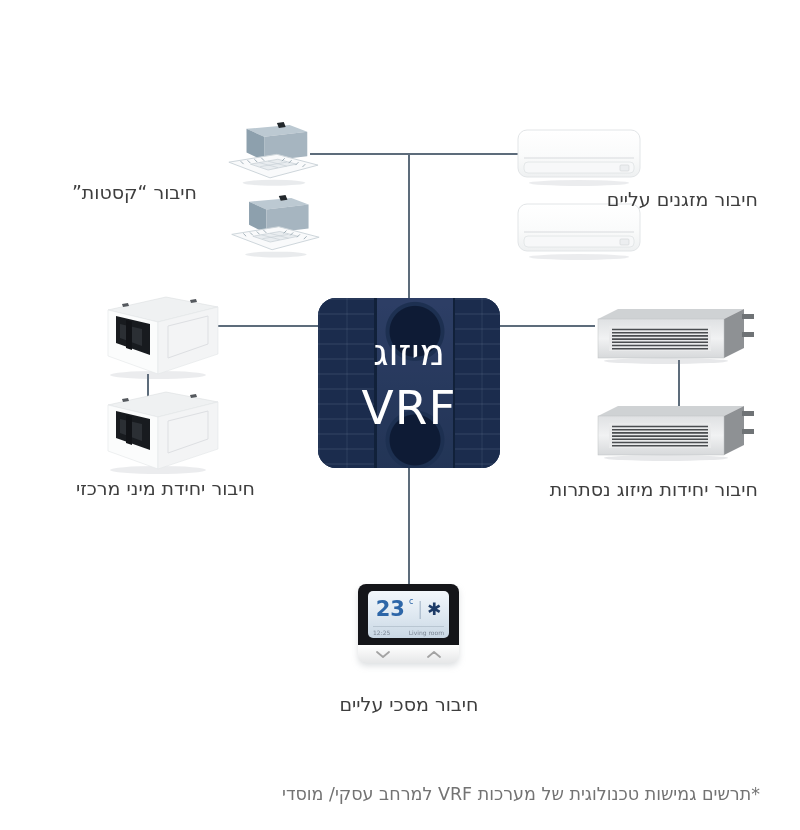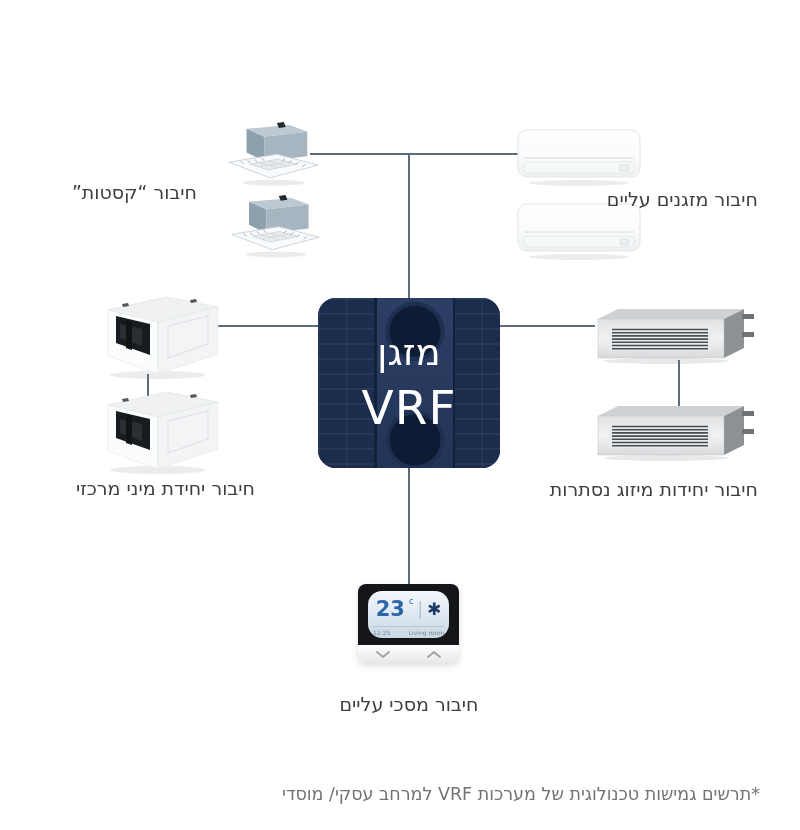--- a/index.html
+++ b/index.html
@@ -58,21 +58,21 @@
     align-items:center;justify-content:center;color:#ffffff;line-height:1.05;
   }
   .cb-he{font-size:37px;}
   .cb-en{font-size:47px;letter-spacing:1px;margin-top:10px;}
 
   
   .thermostat{position:absolute;left:358px;top:584px;width:101px;height:79px;
     filter:drop-shadow(0 3px 3px rgba(120,130,140,0.25));}
   .thermo-body{position:relative;height:61px;background:#141519;border-radius:8px 8px 0 0;}
   .thermo-screen{
-    position:absolute;left:10px;top:7px;width:81px;height:47px;border-radius:14px;
+    position:absolute;left:10px;top:7px;width:81px;height:47px;border-radius:5px;
     background:linear-gradient(180deg,#f3f7fb 0%,#dde7f0 55%,#c9d7e4 100%);
   }
   .ts-main{position:absolute;left:0;right:0;top:4px;height:28px;display:flex;
     align-items:center;justify-content:center;gap:4px;}
   .ts-temp{font-size:21px;font-weight:bold;color:#2d66a8;}
   .ts-unit{font-size:8px;color:#2d66a8;align-self:flex-start;margin-top:2px;}
   .ts-div{font-size:17px;color:#8fa3b8;font-weight:200;}
   .ts-snow{font-size:17px;color:#1c3a66;}
   .ts-row{position:absolute;left:5px;right:5px;bottom:2px;display:flex;
     justify-content:space-between;border-top:1px solid #b9c6d2;padding-top:2px;}
@@ -260,21 +260,21 @@
       </g>
     </svg>
   </div>
 
   <div class="center-box">
     <div class="cb-bricks left"></div>
     <div class="cb-bricks right"></div>
     <div class="cb-panel"></div>
     <div class="cb-overlay"></div>
     <div class="cb-text">
-      <div class="cb-he">מזגן</div>
+      <div class="cb-he">מיזוג</div>
       <div class="cb-en">VRF</div>
     </div>
   </div>
 
   <div class="thermostat">
     <div class="thermo-body">
       <div class="thermo-screen">
         <div class="ts-main">
           <span class="ts-temp">23</span>
           <span class="ts-unit">c</span>

